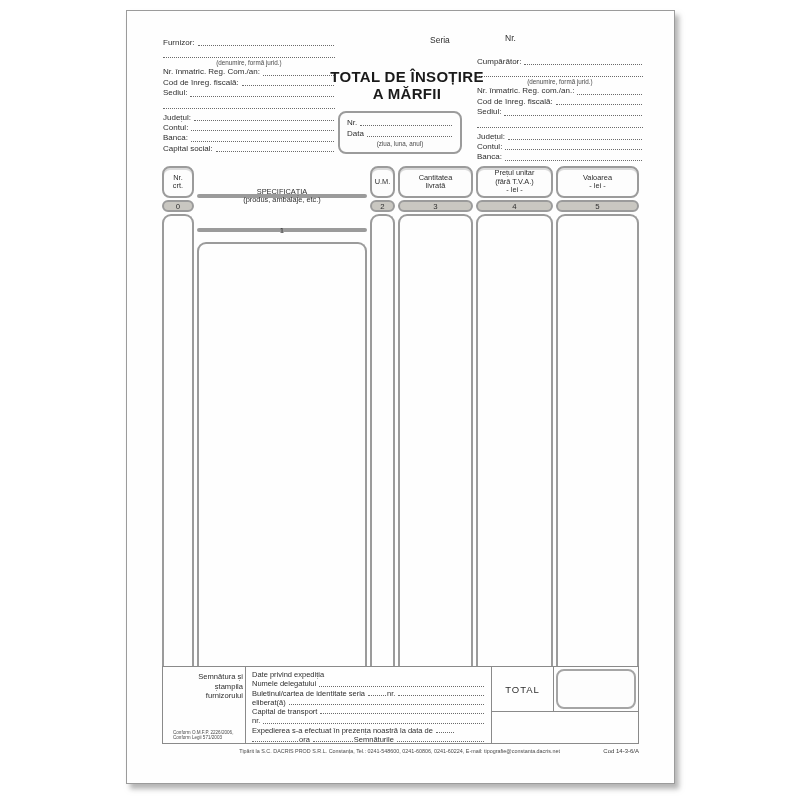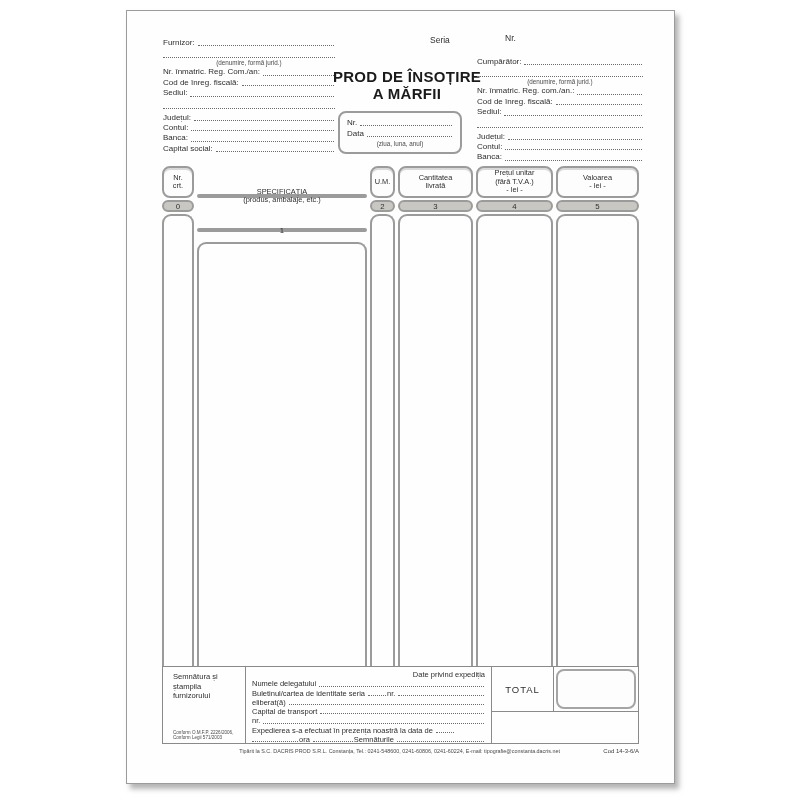--- a/index.html
+++ b/index.html
@@ -63,25 +63,25 @@
   }
   
   .bottom-box{
     position:absolute;left:35px;top:655px;width:477px;height:78px;
     border:1px solid #8a8a8a;box-sizing:border-box;display:flex;background:#fefefe;
   }
   .b-left{
     width:83px;border-right:1px solid #8a8a8a;box-sizing:border-box;
     padding:5px 2px 2px 10px;display:flex;flex-direction:column;justify-content:space-between;
   }
-  .b-left .sig-label{font-size:7.6px;line-height:9.6px;}
+  .b-left .sig-label{font-size:7.6px;line-height:9.6px;text-align:right;}
   .b-left .tiny-notes{font-size:4.6px;line-height:5.6px;color:#4a4a4a;}
   .b-mid{
     flex:1 1 auto;border-right:1px solid #8a8a8a;box-sizing:border-box;
-    padding:3px 6px 2px 6px;font-size:7.5px;line-height:9.3px;text-align:right;
+    padding:3px 6px 2px 6px;font-size:7.5px;line-height:9.3px;
   }
   .b-mid .frow{align-items:flex-end;}
   .dots-w18{flex:0 0 18px;} .dots-w40{flex:0 0 40px;} .dots-w46{flex:0 0 46px;}
   .b-right{width:146px;display:flex;flex-direction:column;box-sizing:border-box;}
   .total-row{height:45px;border-bottom:1px solid #8a8a8a;box-sizing:border-box;display:flex;}
   .total-label{flex:1 1 auto;display:flex;align-items:center;justify-content:center;
     font-size:9.5px;letter-spacing:1px;color:#2e2e2e;}
   .total-box-cell{width:85px;border-left:1px solid #8a8a8a;box-sizing:border-box;padding:2px;}
   .total-box{width:100%;height:100%;box-sizing:border-box;border:2px solid #a5a5a5;border-radius:8px;background:#fdfdfd;}
   .sign-area{padding:4px 8px;font-size:8px;line-height:10px;}
@@ -134,21 +134,21 @@
       <span class="lbl">Banca:</span>
       <span class="dots"></span>
     </div>
     <div class="frow">
       <span class="lbl">Capital social:</span>
       <span class="dots"></span>
     </div>
   </div>
 
   <div class="title">
-    <div>PROD DE ÎNSOȚIRE</div>
+    <div>TOTAL DE ÎNSOȚIRE</div>
     <div>A MĂRFII</div>
   </div>
 
   <div class="doc-box">
     <div class="frow">
       <span class="lbl">Nr.</span>
       <span class="dots"></span>
     </div>
     <div class="frow">
       <span class="lbl">Data</span>

